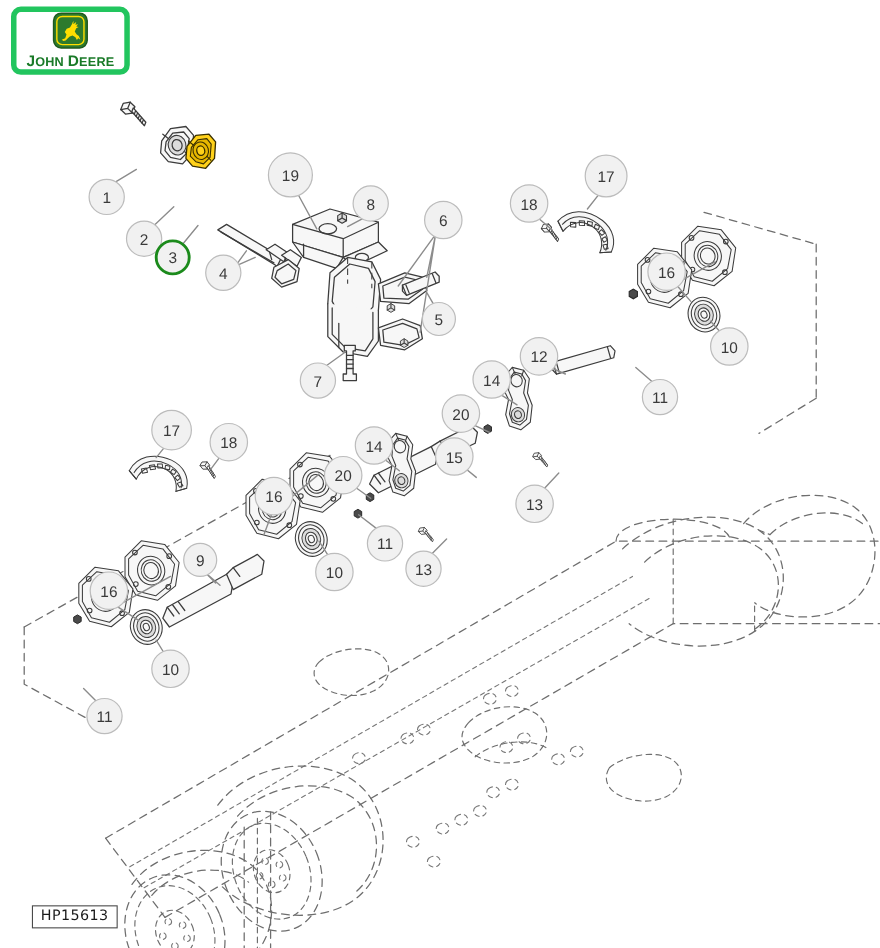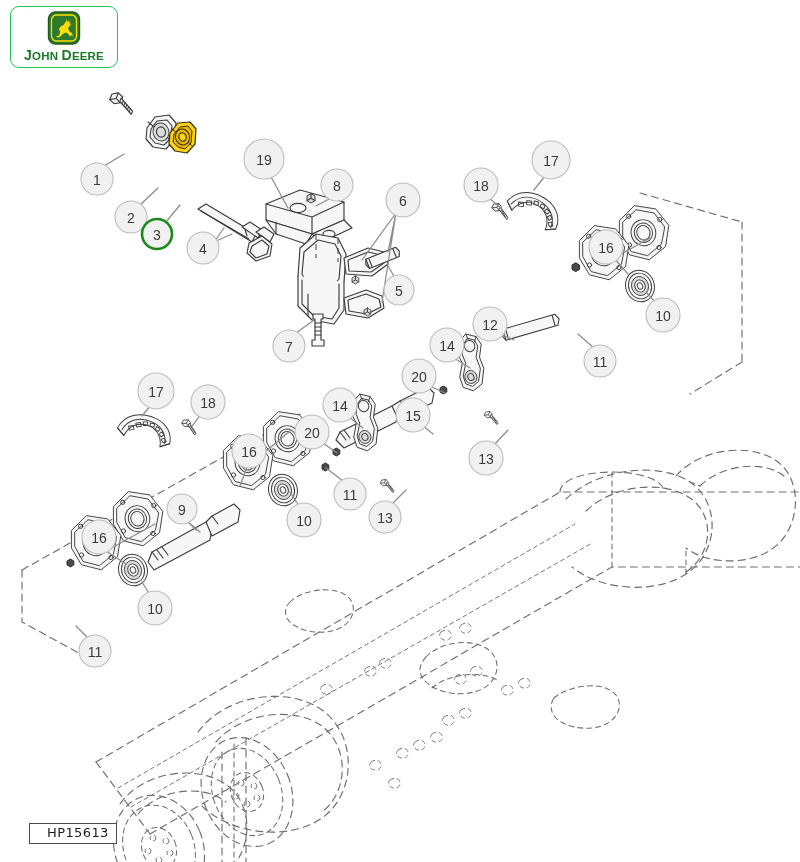--- a/index.html
+++ b/index.html
@@ -6,21 +6,21 @@
   html,body{margin:0;padding:0;background:#ffffff;}
   body{
     width:800px;height:862px;position:relative;overflow:hidden;
     font-family:"Liberation Sans","DejaVu Sans",sans-serif;
     color:#111;
   }
   
   #header{position:absolute;left:0;top:0;width:800px;height:70px;}
   #logo-box{
     position:absolute;left:10px;top:6px;width:108px;height:62px;
-    background:#ffffff;border:1px solid #22c55e;border-radius:9px;
+    background:#ffffff;border:5px solid #22c55e;border-radius:9px;
     box-sizing:border-box;display:flex;flex-direction:column;
     align-items:center;justify-content:center;gap:1px;
   }
   #logo-mark{width:34px;height:36px;display:block;}
   #logo-word{
     font-size:11.5px;font-weight:bold;color:#1a7a28;letter-spacing:.2px;
     font-family:"Liberation Sans",sans-serif;line-height:1;white-space:nowrap;
   }
   #logo-word .cap{font-size:14px;}
   #page-title{
@@ -29,21 +29,21 @@
     font-size:21.5px;font-weight:bold;color:#141414;
     letter-spacing:-.2px;text-align:center;line-height:1.1;
   }
   
   #diagram{position:absolute;left:0;top:62px;width:800px;height:800px;}
   #diagram svg{display:block;width:800px;height:800px;}
   
   #drawing-no{
     position:absolute;left:29px;top:823px;
     border:1.4px solid #4a4a4a;background:#ffffff;
-    padding:2px 7px 3px 17px;
+    padding:2px 7px 3px 7px;
     font-size:13px;font-weight:normal;color:#1b1b1b;
     letter-spacing:.4px;line-height:1.1;
     font-family:"DejaVu Sans",sans-serif;
   }
 </style>
 </head>
 <body>
 
 <div id="header">
 

